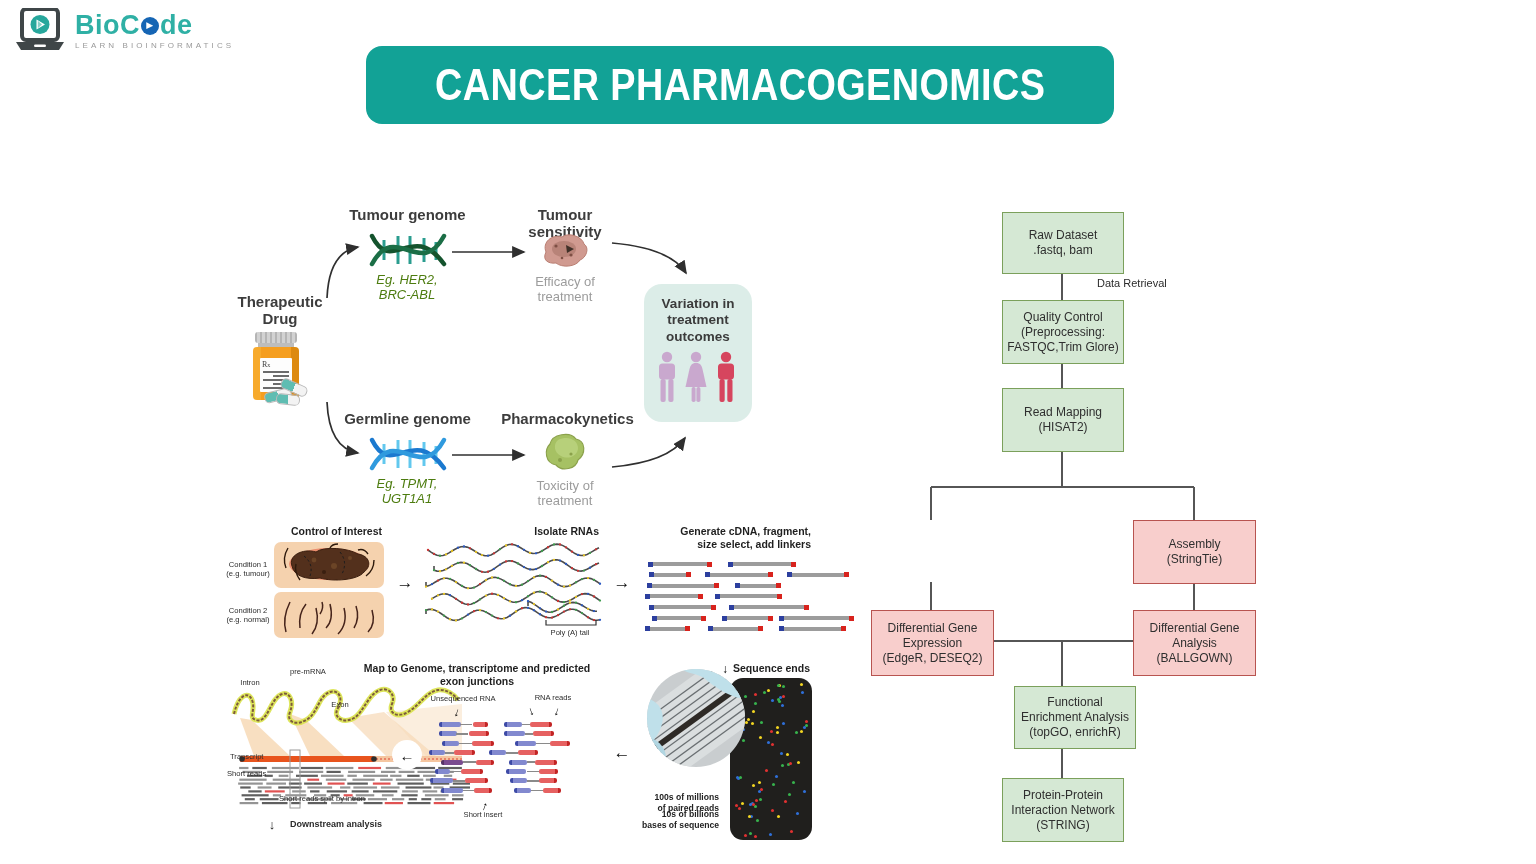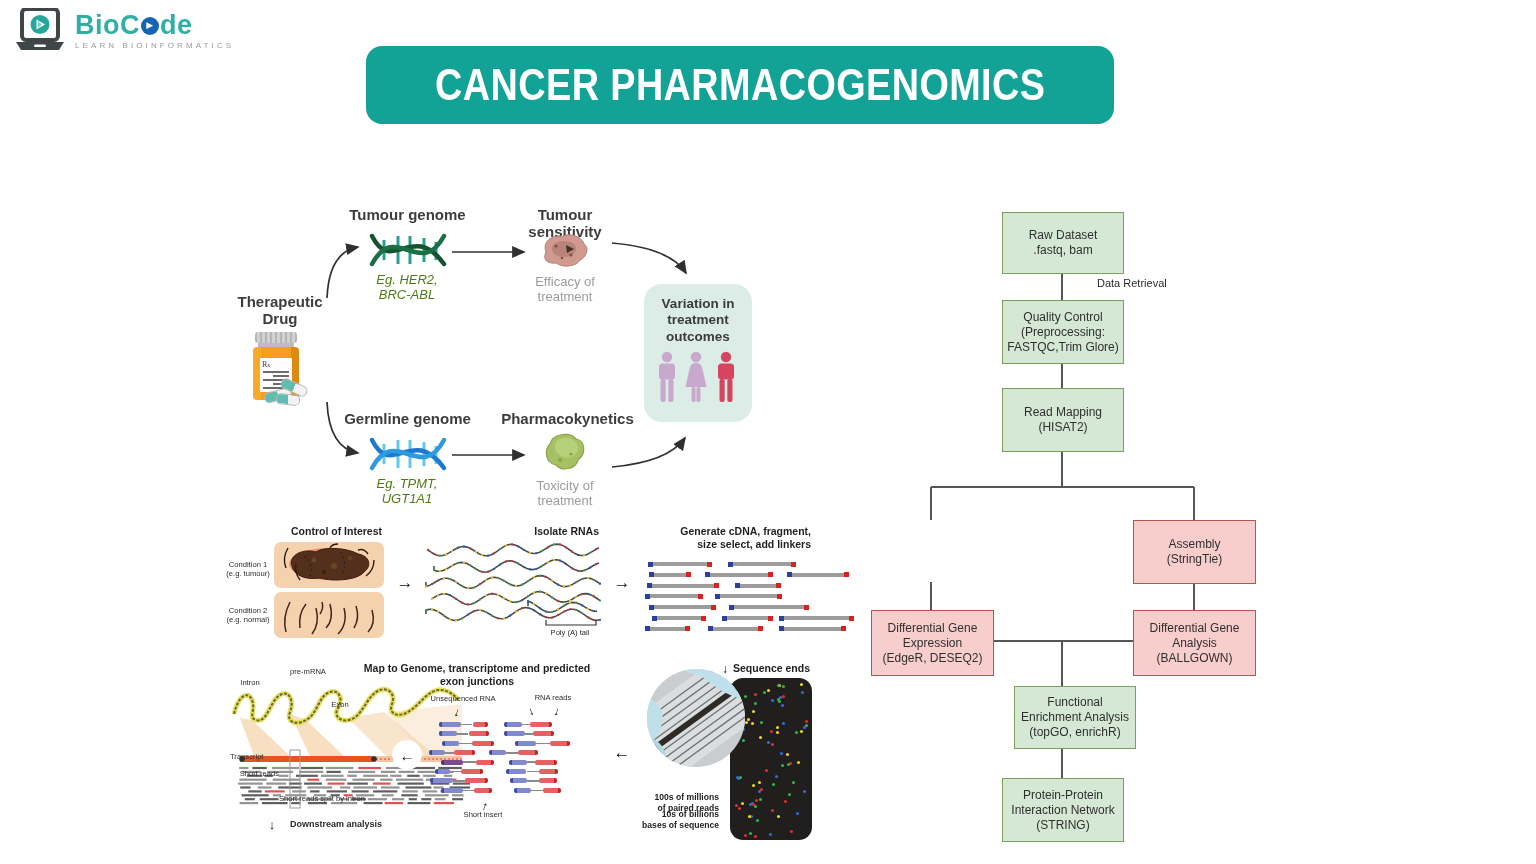--- a/index.html
+++ b/index.html
@@ -574,21 +574,21 @@
           <line x1="181.53756364248693" y1="129.1" x2="204.4746975619346" y2="129.1" stroke="#5f5f5f" stroke-width="2.2"></line>
           <line x1="207.7213403522037" y1="129.1" x2="228.1037346138619" y2="129.1" stroke="#e05252" stroke-width="2.2"></line>
         </g>
       <rect x="64" y="76" width="10" height="58" fill="none" stroke="#9a9a9a" stroke-width="1"></rect>
     </svg>
 
     <div class="abs plabel" style="left:8px;top:20px;width:40px;">Intron</div>
     <div class="abs plabel" style="left:58px;top:9px;width:56px;">pre-mRNA</div>
     <div class="abs plabel" style="left:98px;top:42px;width:40px;">Exon</div>
     <div class="abs plabel" style="left:2px;top:94px;width:52px;text-align:left;padding-left:6px;">Transcript</div>
-    <div class="abs plabel" style="left:2px;top:111px;width:52px;text-align:right;padding-left:3px;">Short reads</div>
+    <div class="abs plabel" style="left:2px;top:111px;width:52px;text-align:left;padding-left:3px;">Short reads</div>
     <div class="abs plabel" style="left:40px;top:136px;width:120px;">Short reads split by intron</div>
     <div class="mini-circle" style="left:38px;top:154px;">
         <span>↓</span>
       </div>
     <div class="abs plabel" style="left:68px;top:161px;font-weight:bold;font-size:9px;">Downstream analysis</div>
 
     <div class="mini-circle" style="left:170px;top:82px;width:30px;height:30px;font-size:15px;">
         <span>←</span>
       </div>
 

